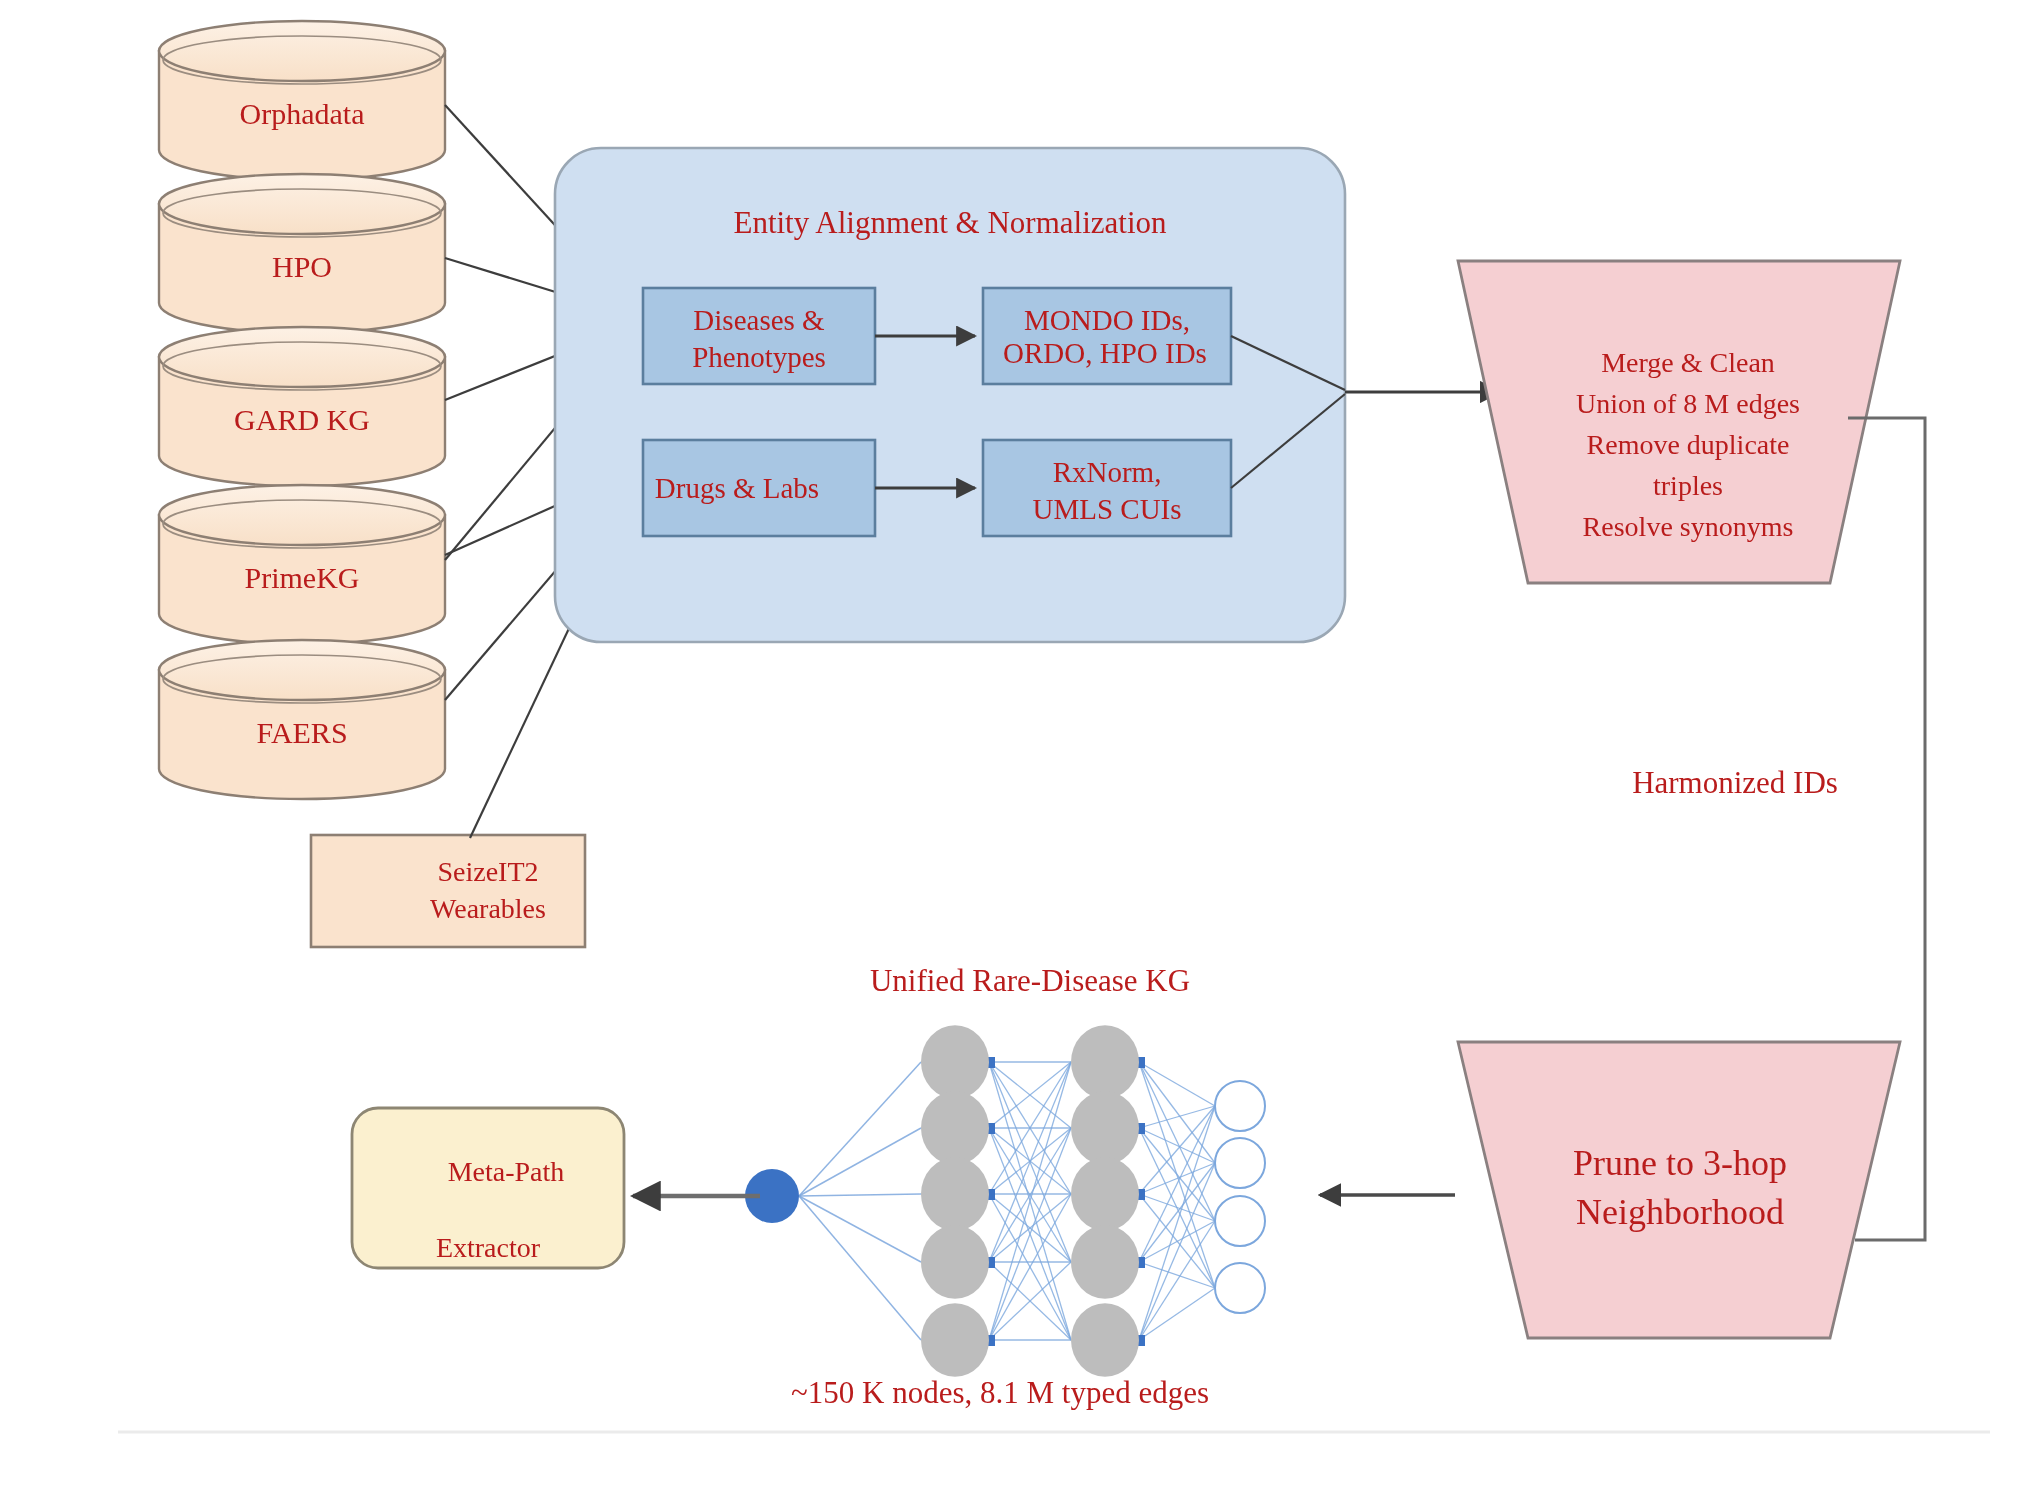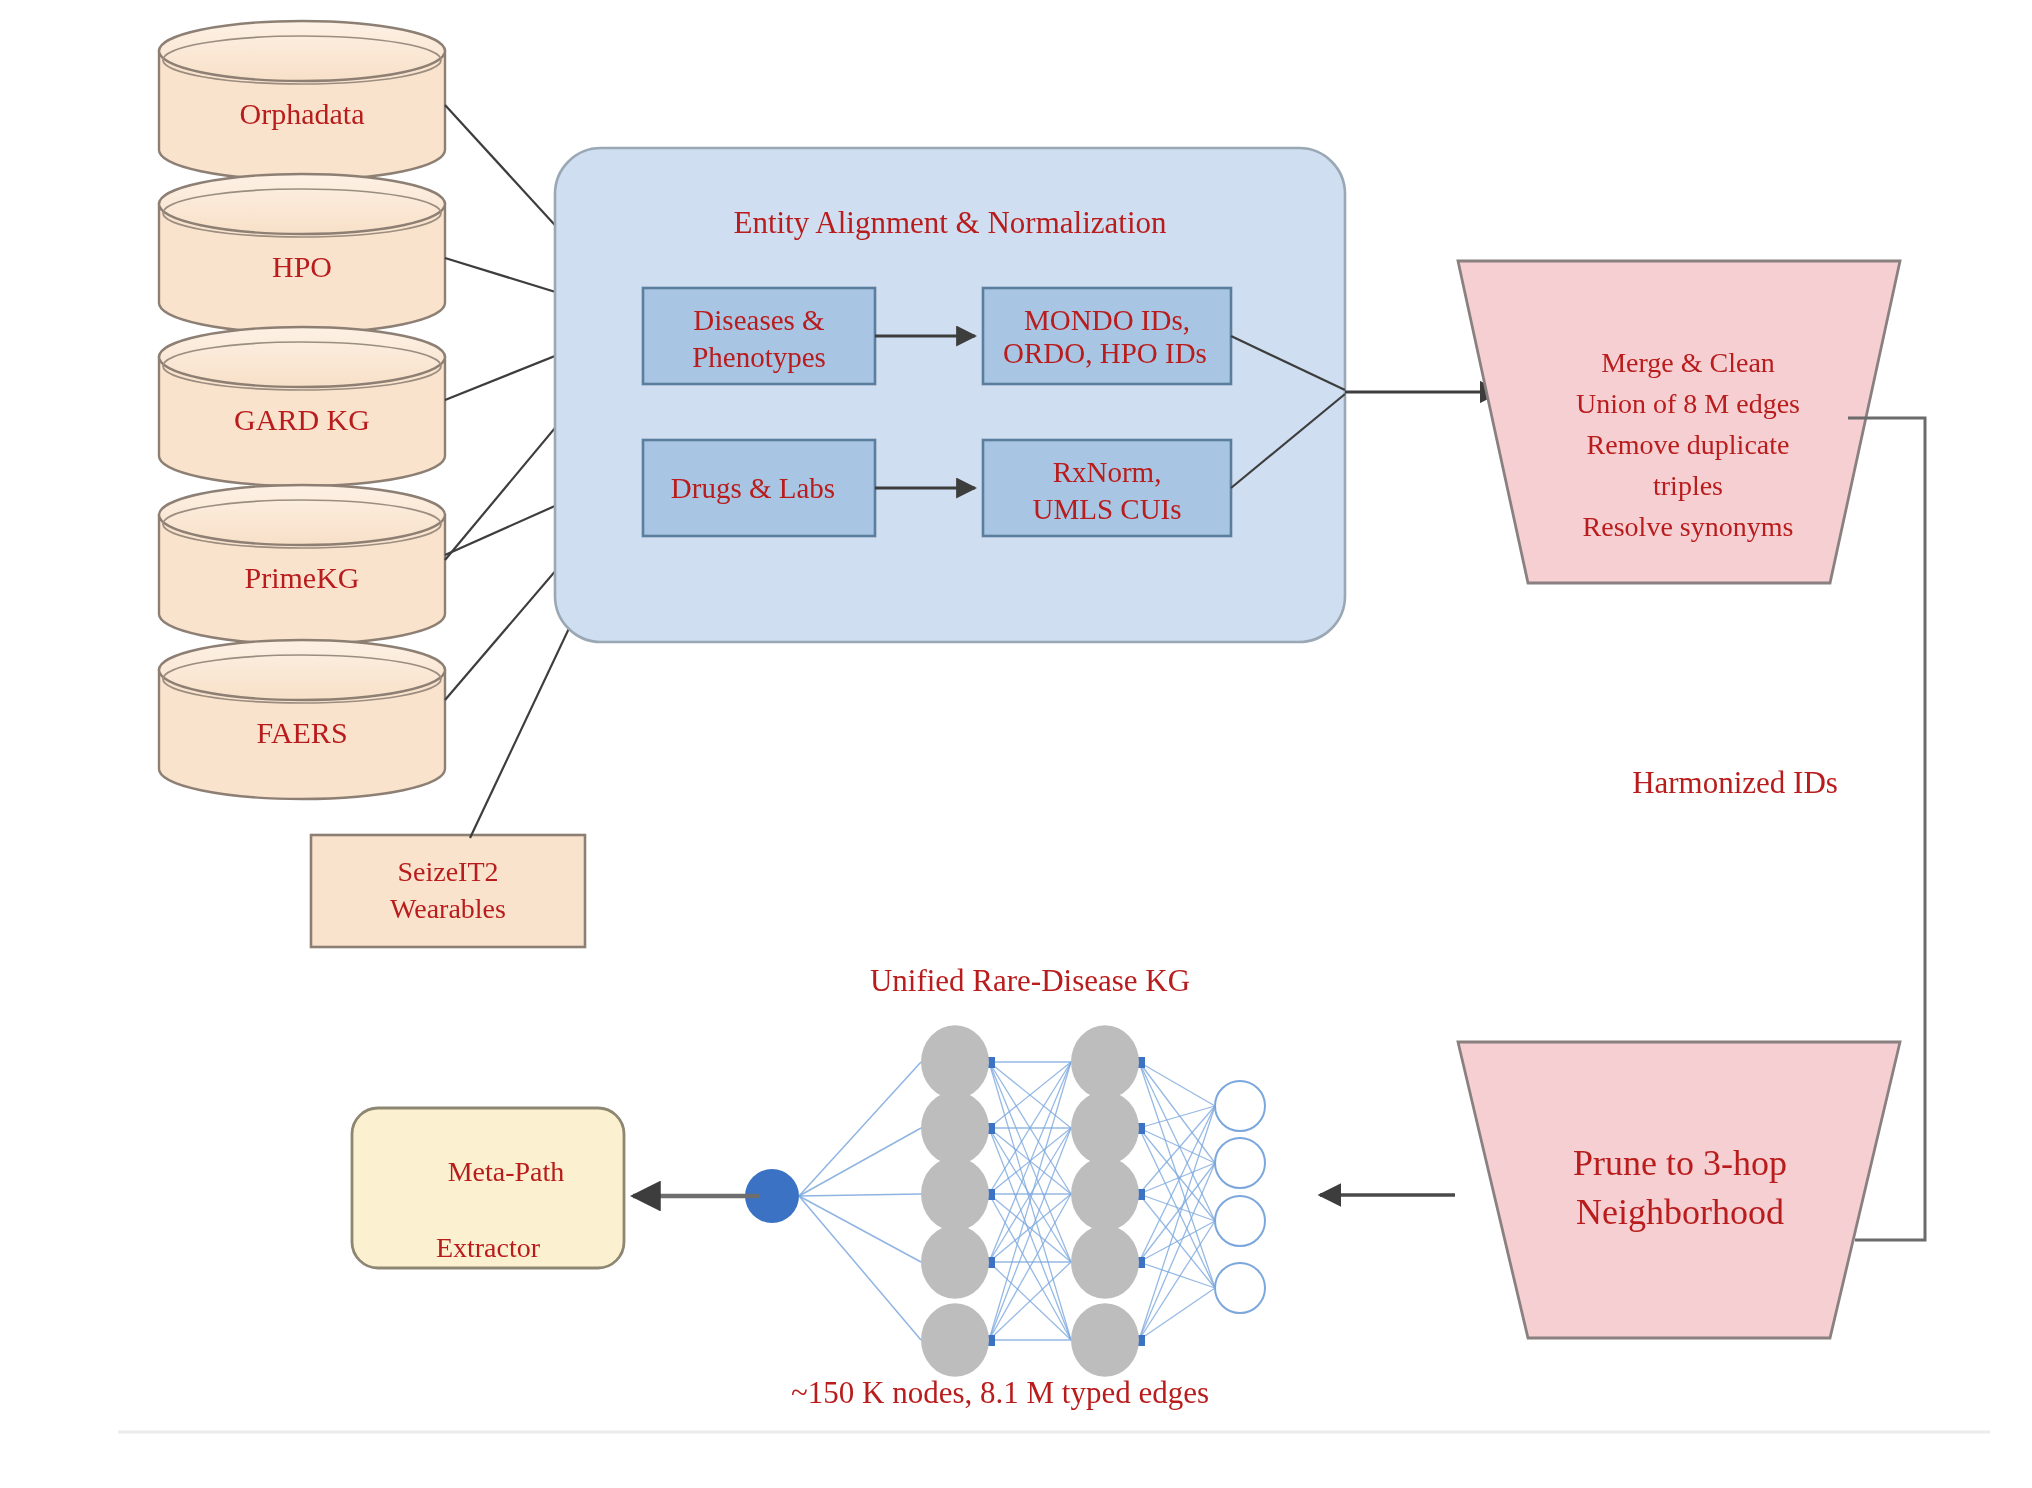--- a/index.html
+++ b/index.html
@@ -10,21 +10,21 @@
        font-family:"Liberation Serif",serif;color:#b91c1c;pointer-events:none;}
   .cyl-label{font-size:30px;}
   .panel-title{font-size:31px;}
   .inner-label{font-size:29px;}
   .trap-label{font-size:28px;margin-top:24px;}
   .trap-label-big{font-size:36px;}
   .yellow-label{font-size:28px;}
   .kg-title{font-size:31px;}
   .kg-caption{font-size:31px;}
   .harmonized{font-size:31px;}
-  .src-box-label{font-size:28px;}
+  .src-box-label{font-size:28px;padding-left:40px;}
 </style>
 </head>
 <body>
 
 <div id="stage">
 
   <svg id="canvas" viewBox="0 0 2032 1488" xmlns="http://www.w3.org/2000/svg">
     <defs>
       <marker id="arrowDark" viewBox="0 0 10 10" refX="9" refY="5" markerWidth="7" markerHeight="7" orient="auto-start-reverse">
         <path d="M 0 0 L 10 5 L 0 10 z" fill="#3d3d3d"></path>
@@ -230,21 +230,21 @@
   <div class="lbl src-box-label" style="left:311px;top:892px;width:274px;">Wearables</div>
 
   <div class="lbl panel-title" style="left:555px;top:205px;width:790px;">Entity Alignment &amp; Normalization</div>
 
   <div class="lbl inner-label" style="left:643px;top:303px;width:232px;">Diseases &amp;</div>
   <div class="lbl inner-label" style="left:643px;top:340px;width:232px;">Phenotypes</div>
 
   <div class="lbl inner-label" style="left:983px;top:303px;width:248px;">MONDO IDs,</div>
   <div class="lbl inner-label" style="left:983px;top:336px;width:244px;">ORDO, HPO IDs</div>
 
-  <div class="lbl inner-label" style="left:643px;top:471px;width:220px;">Drugs &amp; Labs</div>
+  <div class="lbl inner-label" style="left:627px;top:471px;width:220px;">Drugs &amp; Labs</div>
 
   <div class="lbl inner-label" style="left:983px;top:455px;width:248px;">RxNorm,</div>
   <div class="lbl inner-label" style="left:983px;top:492px;width:248px;">UMLS CUIs</div>
 
   <div class="lbl trap-label" style="left:1518px;top:322px;width:340px;">Merge &amp; Clean</div>
   <div class="lbl trap-label" style="left:1518px;top:363px;width:340px;">Union of 8 M edges</div>
   <div class="lbl trap-label" style="left:1518px;top:404px;width:340px;">Remove duplicate</div>
   <div class="lbl trap-label" style="left:1518px;top:445px;width:340px;">triples</div>
   <div class="lbl trap-label" style="left:1518px;top:486px;width:340px;">Resolve synonyms</div>
 

